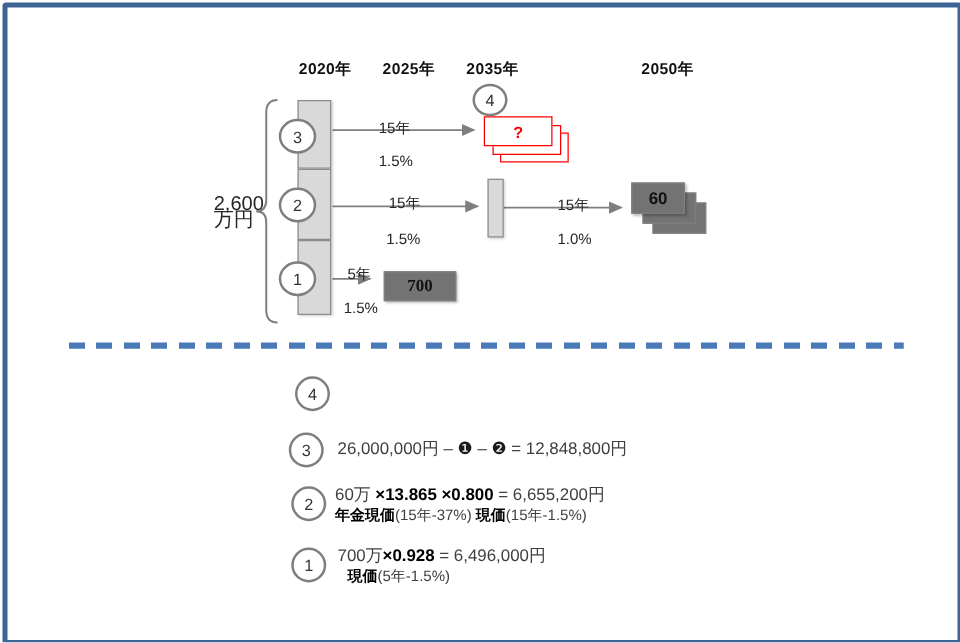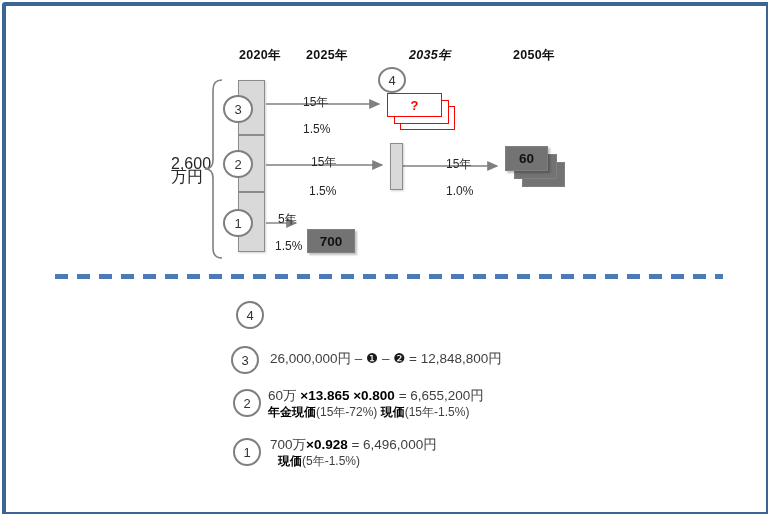--- a/index.html
+++ b/index.html
@@ -58,21 +58,21 @@
   .red-b{font-weight:bold;color:#ff0000;}
   .blk{color:#1a1a1a;}
 </style>
 </head>
 <body>
 
 <div class="page">
 
   <div class="year" style="left:235px;">2020年</div>
   <div class="year" style="left:302px;">2025年</div>
-  <div class="year" style="left:405px;font-style:italic;">2035年</div>
+  <div class="year" style="left:369px;">2035年</div>
   <div class="year" style="left:509px;">2050年</div>
 
   <div class="totlbl" style="left:171px;top:157px;">
     <div>2,600</div>
     <div>万円</div>
   </div>
 
   <svg class="abs" style="left:0;top:0;" width="768" height="280">
     <defs>
       <marker id="arr" markerWidth="9" markerHeight="8" refX="7" refY="4" orient="auto">
@@ -114,21 +114,21 @@
     </div>
 
   <div class="rcard" style="left:400px;top:106px;width:55px;height:24px;"></div>
   <div class="rcard" style="left:394px;top:100px;width:55px;height:24px;"></div>
   <div class="rcard" style="left:387px;top:93px;width:55px;height:24px;">
       <span>?</span>
     </div>
 
   <div class="seg" style="left:390px;top:143px;width:13px;height:47px;"></div>
 
-  <div class="gcard" style="left:307px;top:229px;width:48px;height:24px;">
+  <div class="gcard" style="left:307px;top:217px;width:58px;height:24px;font-family:Liberation Serif, serif;">
       <span>700</span>
     </div>
 
   <div class="gcard" style="left:522px;top:162px;width:43px;height:25px;box-shadow:none;"></div>
   <div class="gcard" style="left:514px;top:154px;width:43px;height:25px;box-shadow:none;"></div>
   <div class="gcard" style="left:505px;top:146px;width:43px;height:25px;">
       <span>60</span>
     </div>
 
   <div class="divider"></div>
@@ -142,21 +142,21 @@
     </div>
   <div class="calc-text" style="left:270px;top:351px;">
     <div><span>26,000,000円 – </span><span class="blk">❶</span><span> – </span><span class="blk">❷</span><span> = 12,848,800円</span></div>
   </div>
 
   <div class="calc-circ" style="left:233px;top:389px;">
       <span>2</span>
     </div>
   <div class="calc-text" style="left:268px;top:388px;">
     <div><span>60万 </span><span class="b">×13.865 ×0.800</span><span> = 6,655,200円</span></div>
-    <div class="calc-sub" style="margin-top:1px;"><span class="b">年金現価</span><span>(15年-72%) </span><span class="b">現価</span><span>(15年-1.5%)</span></div>
+    <div class="calc-sub" style="margin-top:1px;"><span class="b">年金現価</span><span>(15年-37%) </span><span class="b">現価</span><span>(15年-1.5%)</span></div>
   </div>
 
   <div class="calc-circ" style="left:233px;top:438px;">
       <span>1</span>
     </div>
   <div class="calc-text" style="left:270px;top:437px;">
     <div><span>700万</span><span class="b">×0.928</span><span> = 6,496,000円</span></div>
     <div class="calc-sub" style="margin-left:8px;margin-top:1px;"><span class="b">現価</span><span>(5年-1.5%)</span></div>
   </div>
 

